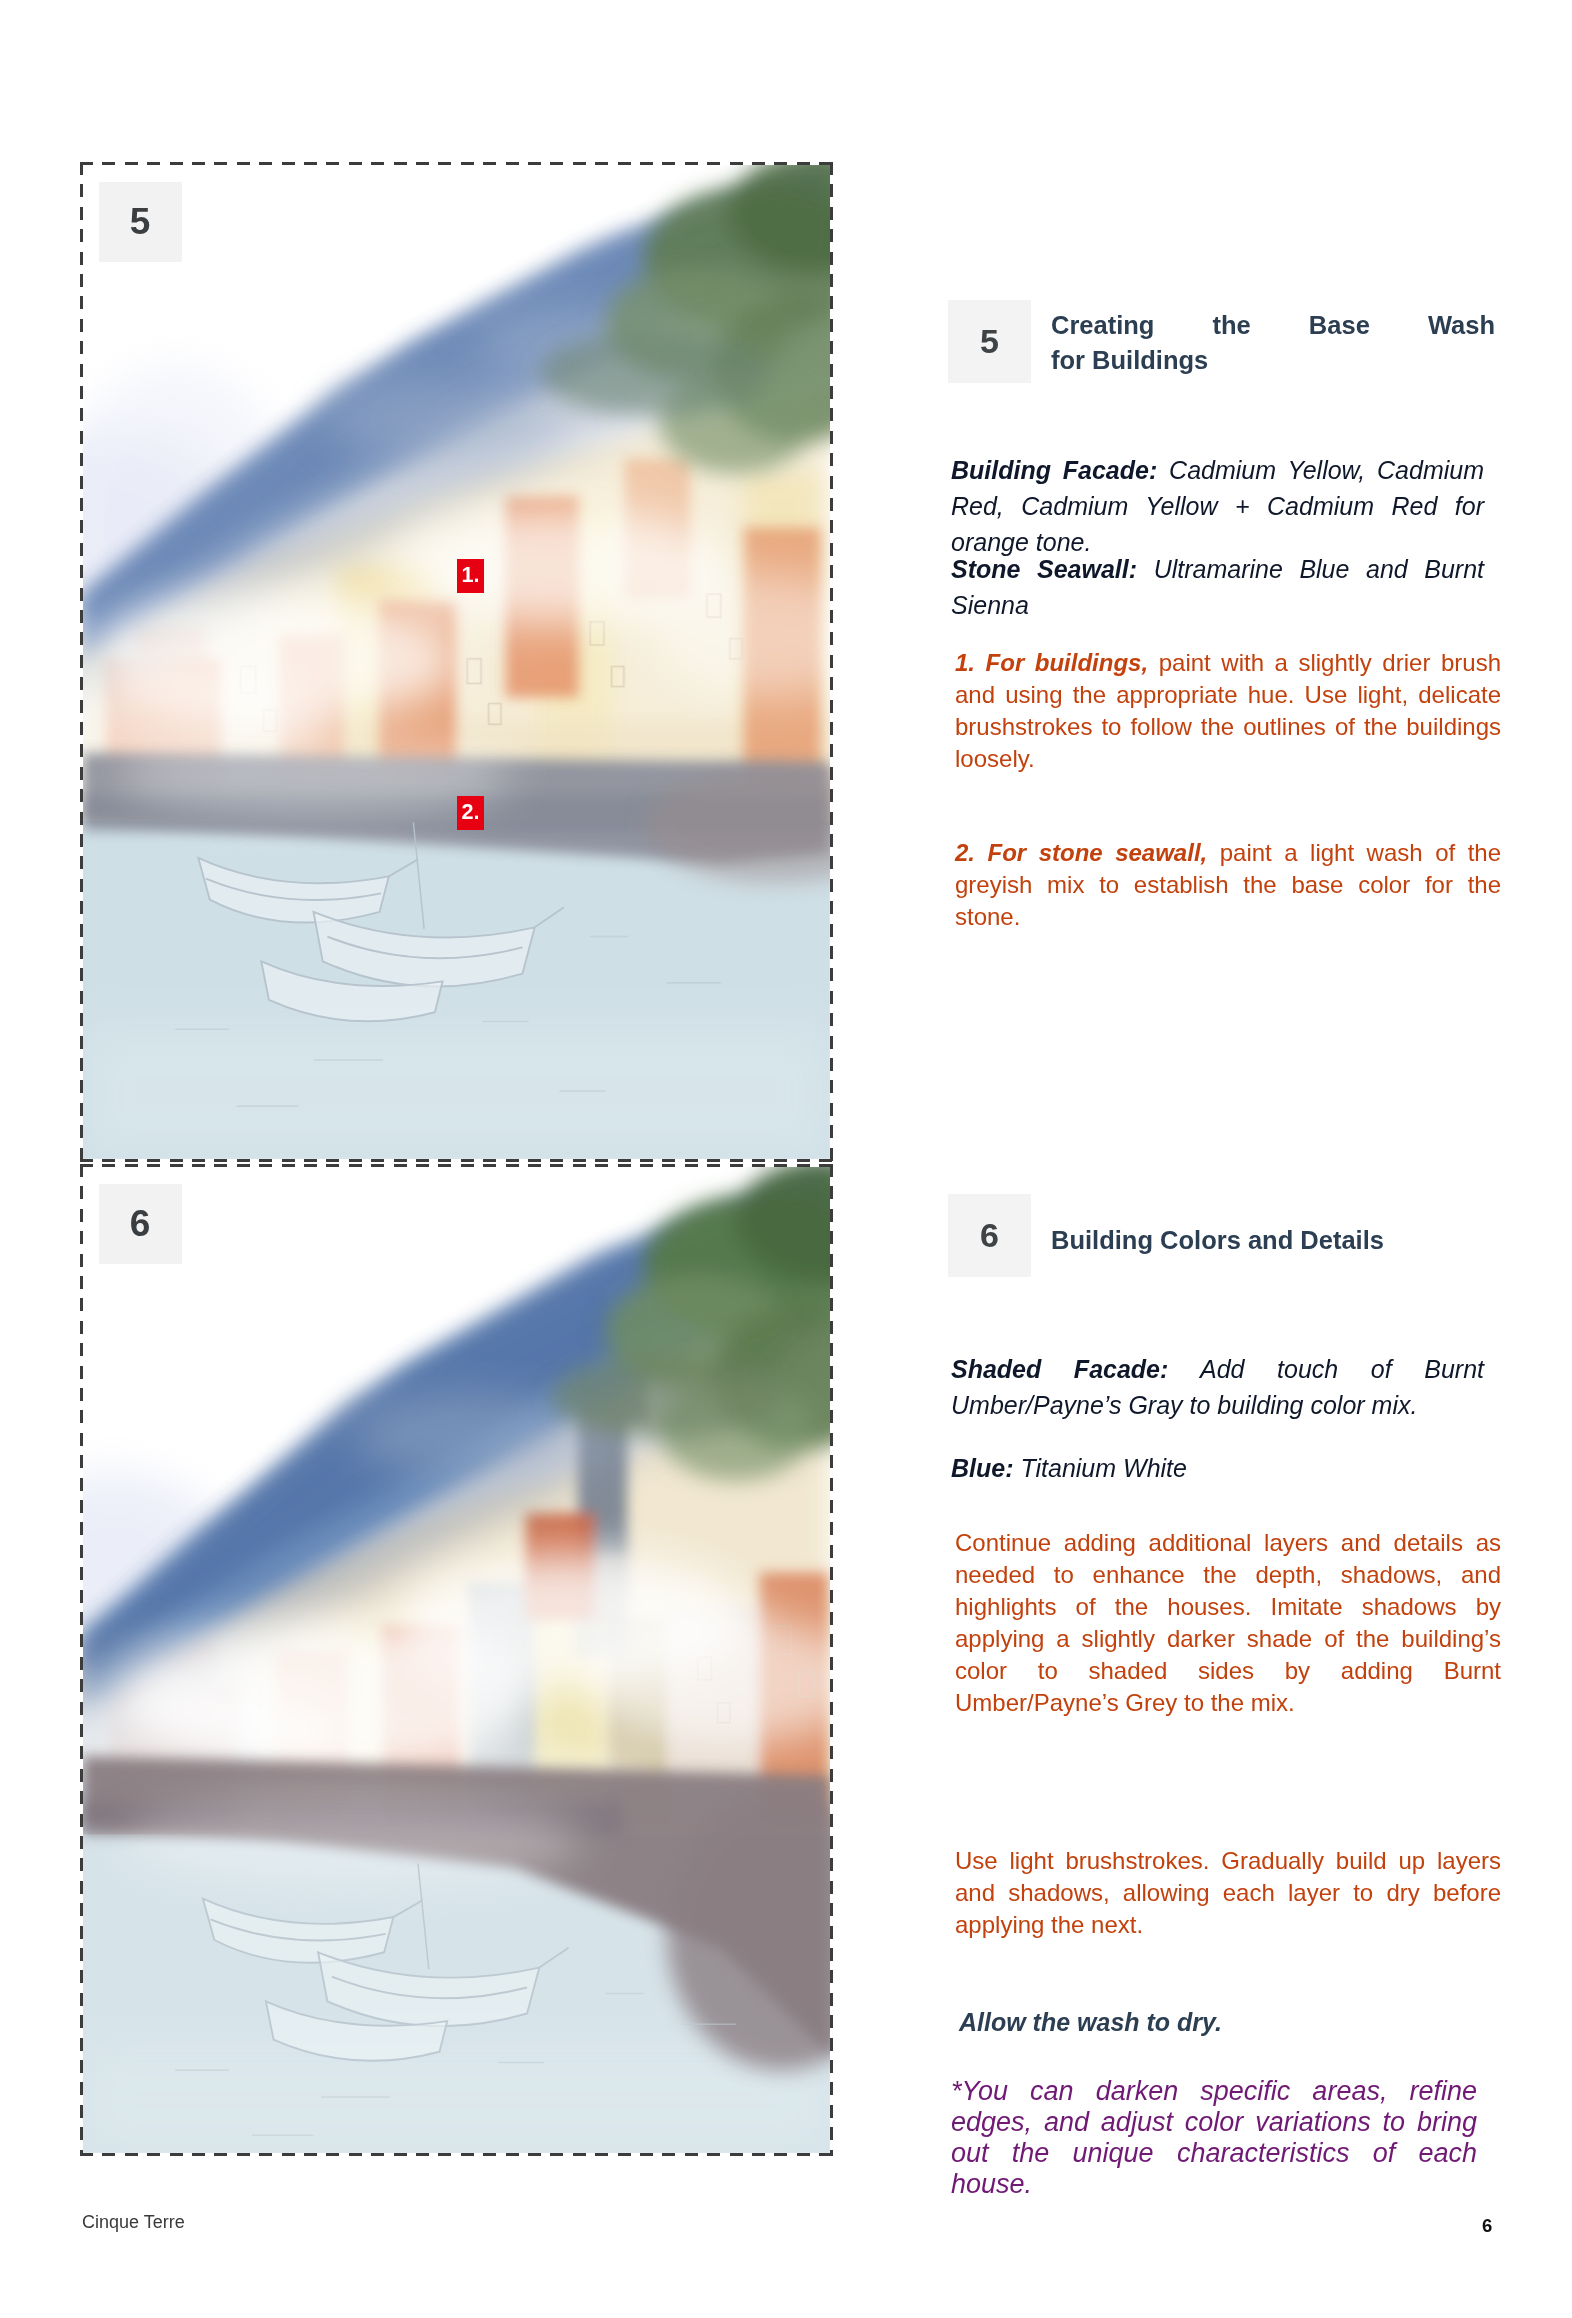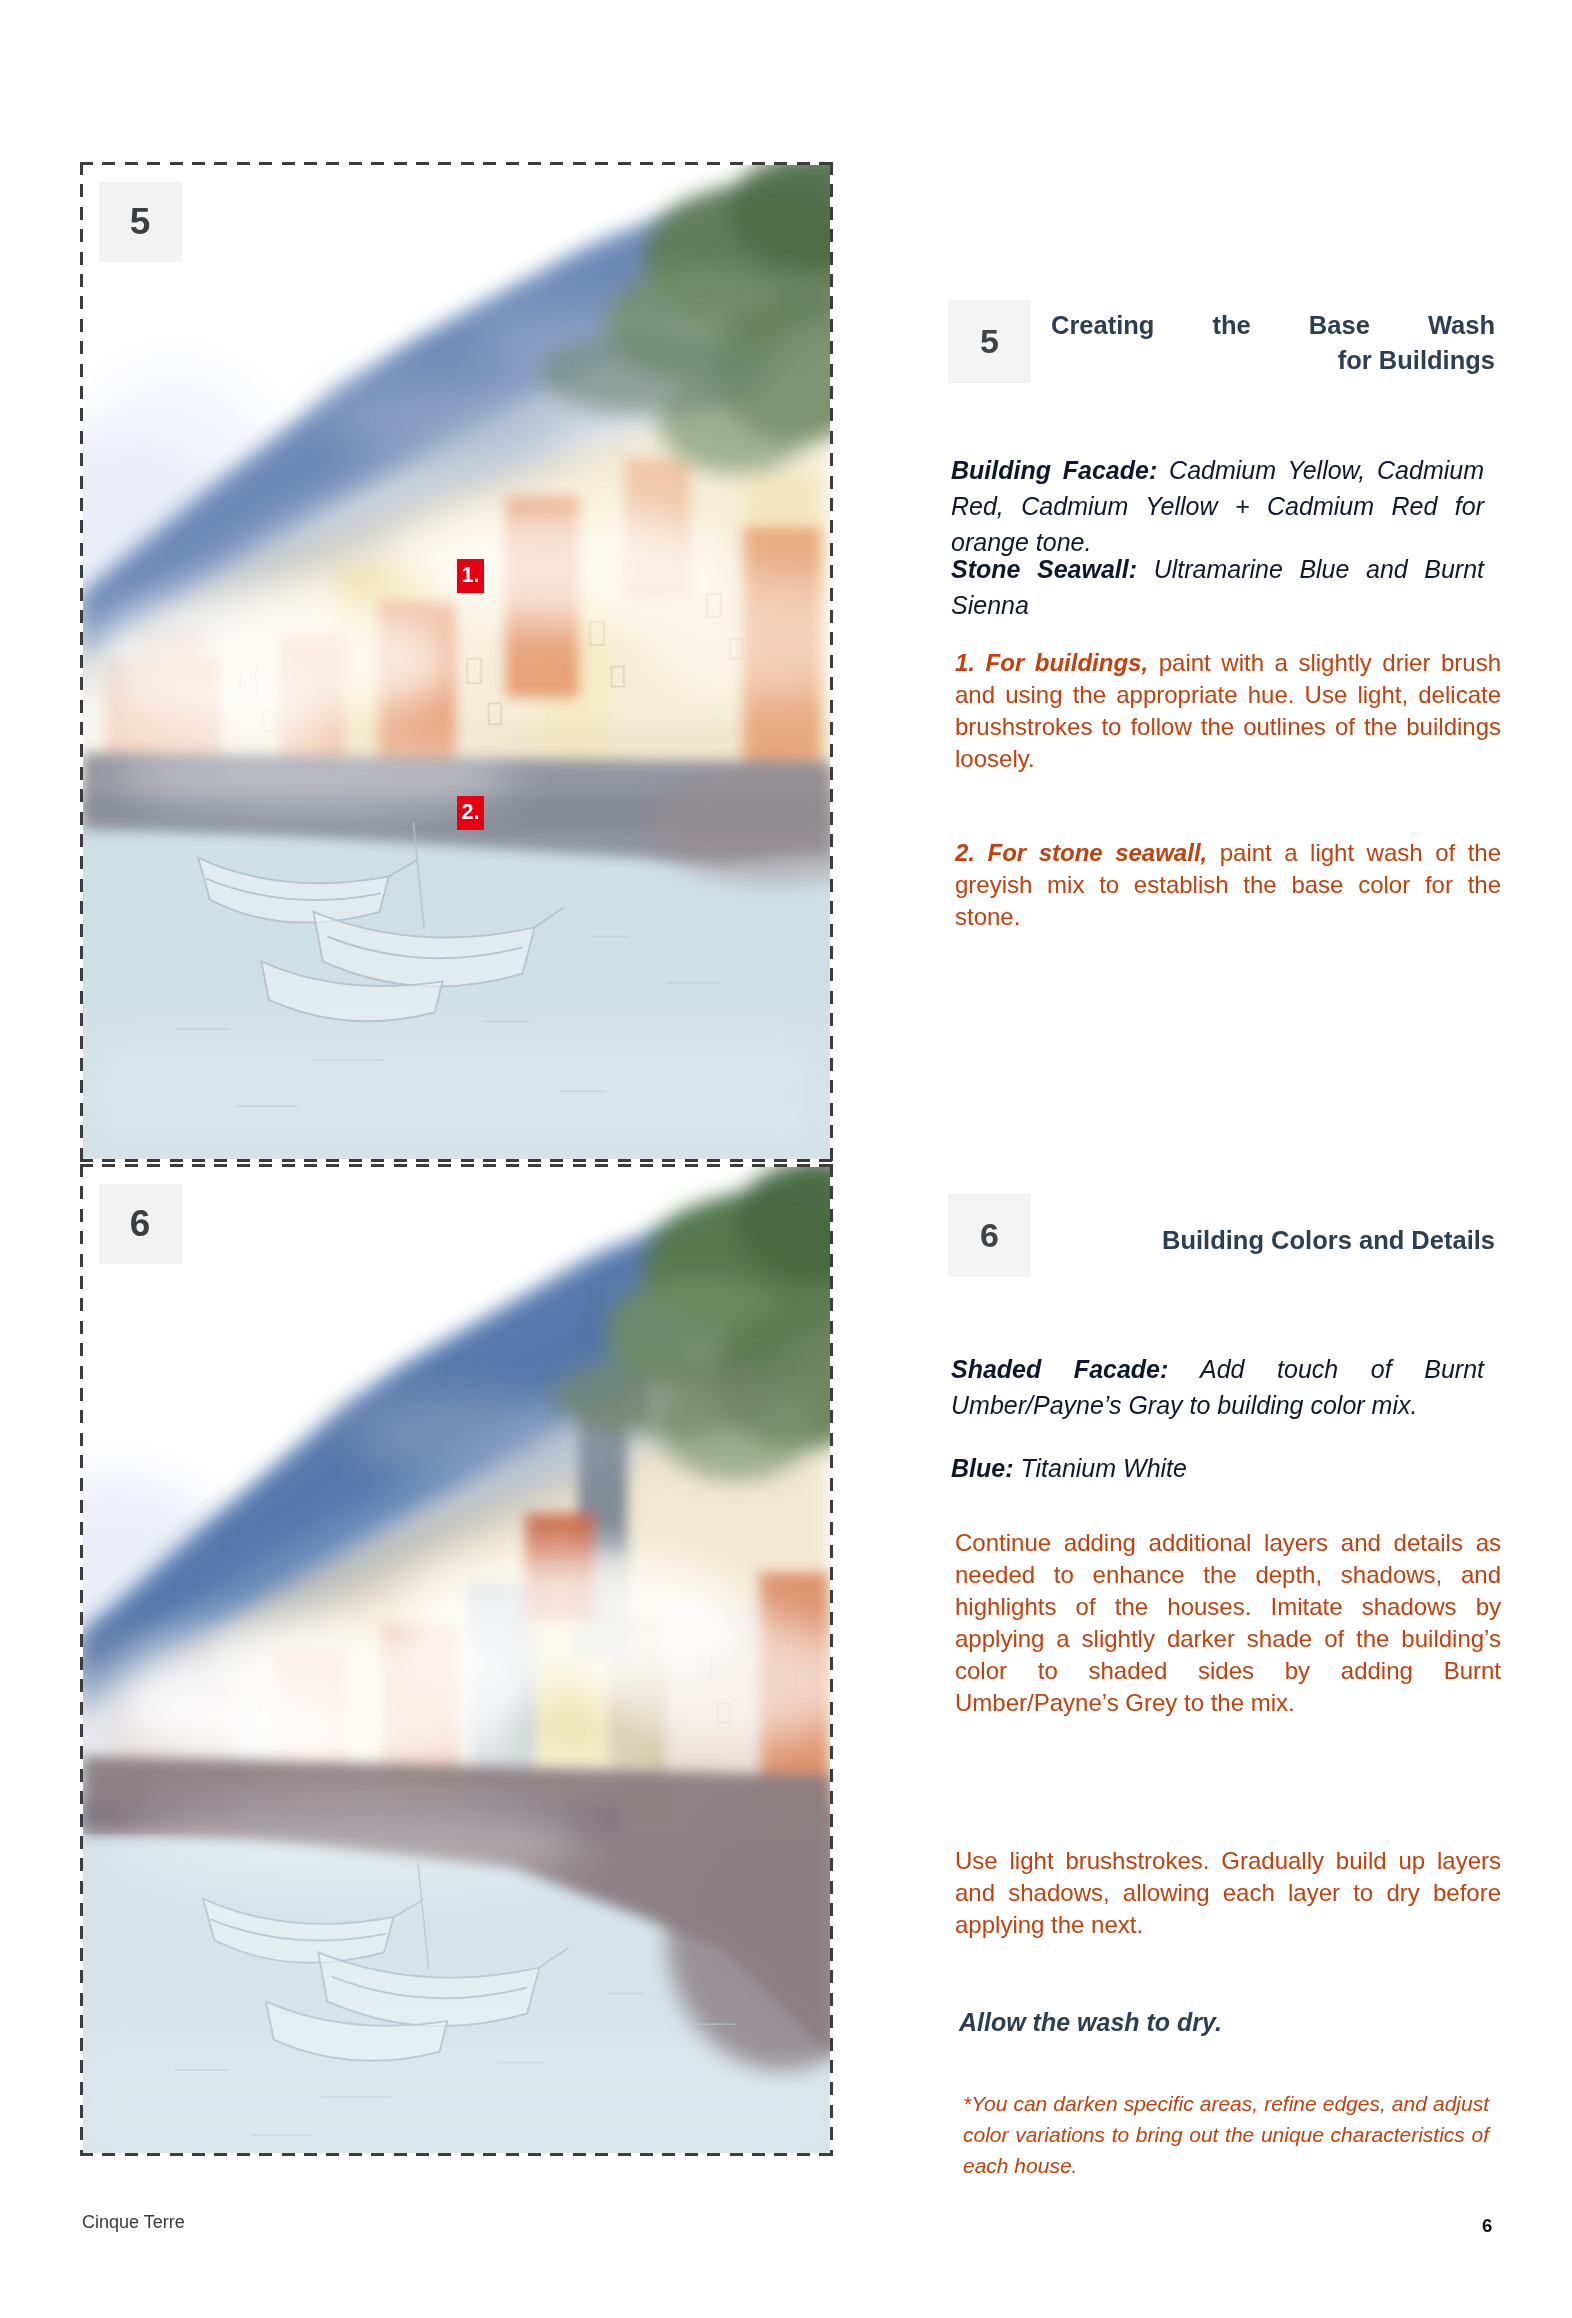--- a/index.html
+++ b/index.html
@@ -20,30 +20,30 @@
              display:flex;align-items:center;justify-content:center;
              font-size:37px;font-weight:bold;color:#3a3e40;z-index:6;}
   .marker{position:absolute;background:#e60011;color:#ffffff;font-weight:bold;font-size:21.6px;
           line-height:1;padding:5.4px 4.6px 7px 4.6px;z-index:6;}
 
   
   .step-box{position:absolute;width:83px;height:83px;background:#f4f3f3;
             display:flex;align-items:center;justify-content:center;
             font-size:34px;font-weight:bold;color:#3f4345;}
   .step-title{position:absolute;margin:0;font-size:25.5px;line-height:35px;font-weight:bold;color:#2c3e52;}
-  .tl{display:block;text-align:right;}
+  .tl{display:block;}
   .tl.just{text-align:justify;text-align-last:justify;}
   .note{position:absolute;margin:0;font-style:italic;font-size:25px;line-height:36px;
         text-align:justify;color:#0f172a;}
   .note .lead{font-weight:bold;font-style:italic;}
   .bodyp{position:absolute;margin:4px;font-size:24px;line-height:32px;text-align:justify;color:#c2410c;}
   .bodyp .lead{font-weight:bold;font-style:italic;}
   .emphasis{position:absolute;margin:8px;font-size:25px;font-weight:bold;font-style:italic;color:#2c3e52;}
-  .footnote{position:absolute;margin:12px;font-size:21px;line-height:31px;font-style:italic;
-            text-align:justify;color:#c2410c;}
+  .footnote{position:absolute;margin:0;font-size:27px;line-height:31px;font-style:italic;
+            text-align:justify;color:#701a75;}
   .footer-left{position:absolute;font-size:18px;color:#3a3a3a;text-align:center;}
   .footer-page{position:absolute;font-size:18.5px;font-weight:bold;color:#101010;}
 </style>
 </head>
 <body>
 
 <div id="page">
 
   <div class="frame" style="left:80px;top:162px;width:753px;height:1000px">
     <svg viewBox="0 0 972 1288" preserveAspectRatio="none">

